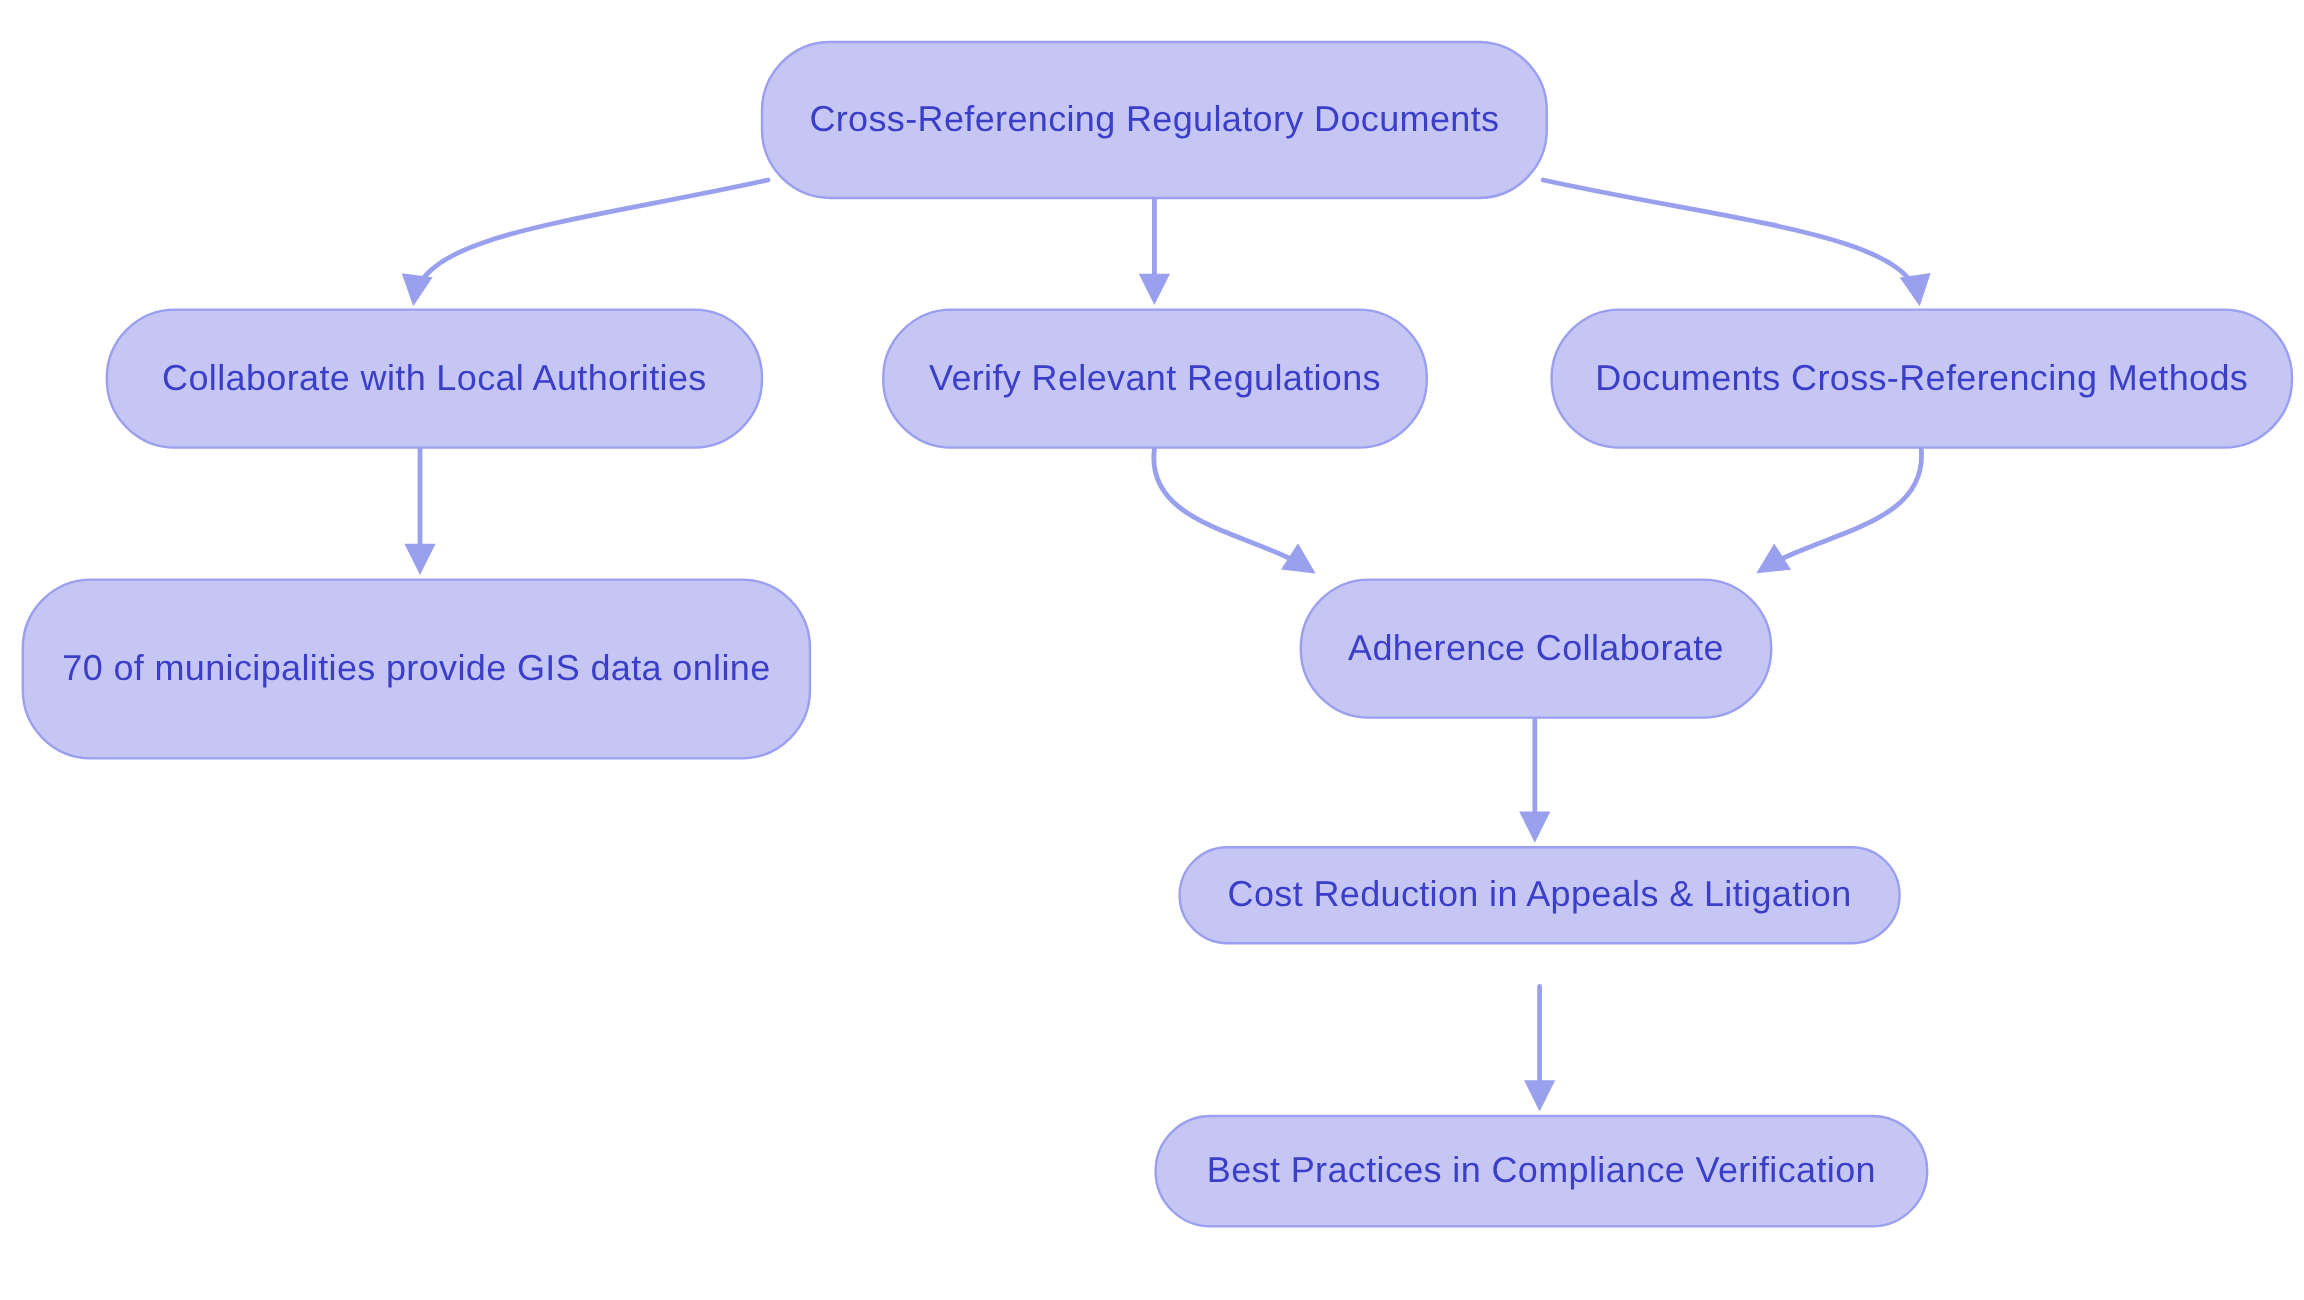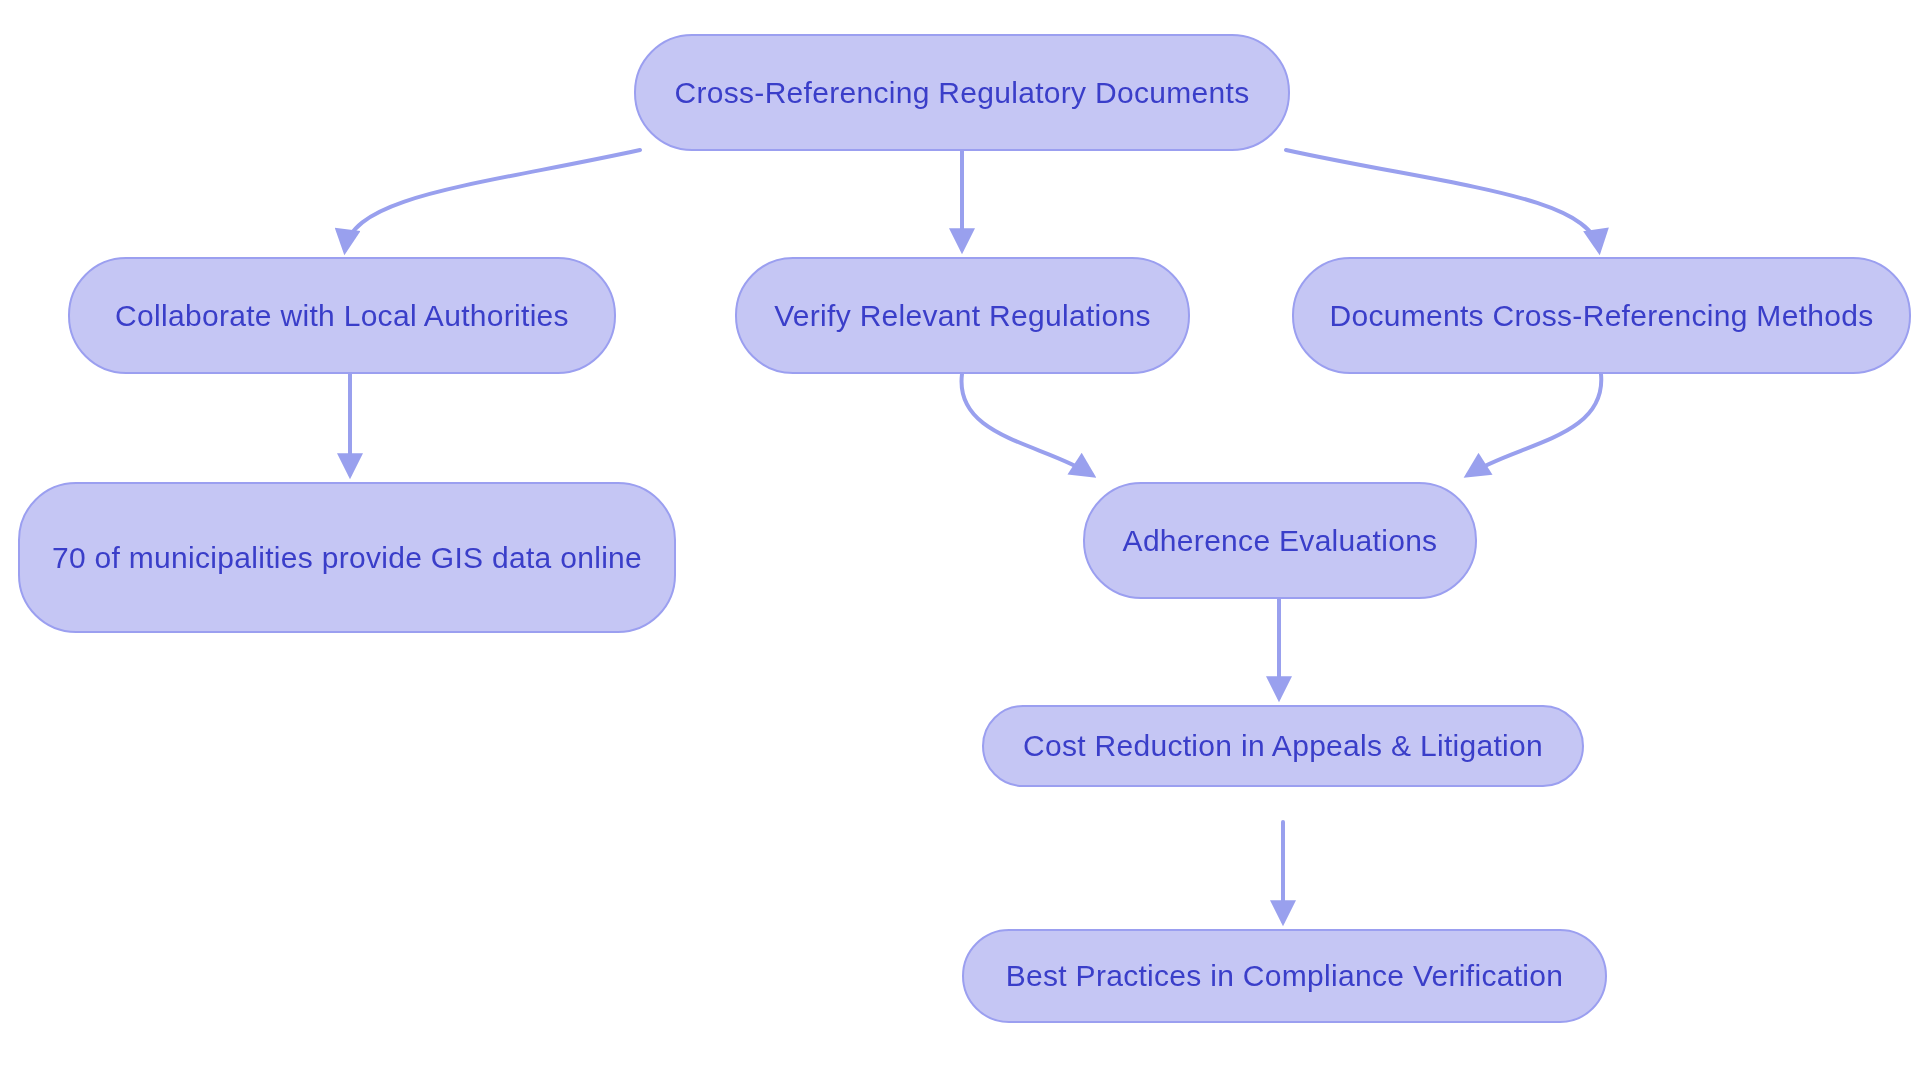--- a/index.html
+++ b/index.html
@@ -65,37 +65,37 @@
   <path class="edge" marker-end="url(#arrowhead)" d="M 640 150 C 480 185, 352 195, 345 250"></path>
       <path class="edge" marker-end="url(#arrowhead)" d="M 962 151 L 962 249"></path>
       <path class="edge" marker-end="url(#arrowhead)" d="M 1286 150 C 1446 185, 1591 195, 1599 250"></path>
       <path class="edge" marker-end="url(#arrowhead)" d="M 350 374 L 350 474"></path>
       <path class="edge" marker-end="url(#arrowhead)" d="M 962 374 C 954 438, 1043 443, 1092 475"></path>
       <path class="edge" marker-end="url(#arrowhead)" d="M 1601 374 C 1607 438, 1518 443, 1468 475"></path>
       <path class="edge" marker-end="url(#arrowhead)" d="M 1279 599 L 1279 697"></path>
       <path class="edge" marker-end="url(#arrowhead)" d="M 1283 822 L 1283 921"></path>
     </svg>
 
-<div class="node" style="left: 634px; top: 34px; width: 656px; height: 117px; text-align: right;">
+<div class="node" style="left: 634px; top: 34px; width: 656px; height: 132px; text-align: right;">
       <span class="node-label">Cross-Referencing Regulatory Documents</span>
     </div>
-    <div class="node" style="left: 68px; top: 257px; width: 548px; height: 117px; text-align: center;">
+    <div class="node" style="left: 88px; top: 257px; width: 548px; height: 117px; text-align: center;">
       <span class="node-label">Collaborate with Local Authorities</span>
     </div>
     <div class="node" style="left: 735px; top: 257px; width: 455px; height: 117px; text-align: right;">
       <span class="node-label">Verify Relevant Regulations</span>
     </div>
     <div class="node" style="left: 1292px; top: 257px; width: 619px; height: 117px;">
       <span class="node-label">Documents Cross-Referencing Methods</span>
     </div>
     <div class="node" style="left: 18px; top: 482px; width: 658px; height: 151px;">
       <span class="node-label">70 of municipalities provide GIS data online</span>
     </div>
     <div class="node" style="left: 1083px; top: 482px; width: 394px; height: 117px;">
-      <span class="node-label">Adherence Evaluations</span>
+      <span class="node-label">Adherence Collaborate</span>
     </div>
     <div class="node" style="left: 982px; top: 705px; width: 602px; height: 82px;">
       <span class="node-label">Cost Reduction in Appeals &amp; Litigation</span>
     </div>
     <div class="node" style="left: 962px; top: 929px; width: 645px; height: 94px;">
       <span class="node-label">Best Practices in Compliance Verification</span>
     </div>
   </div>
 
 </body></html>

